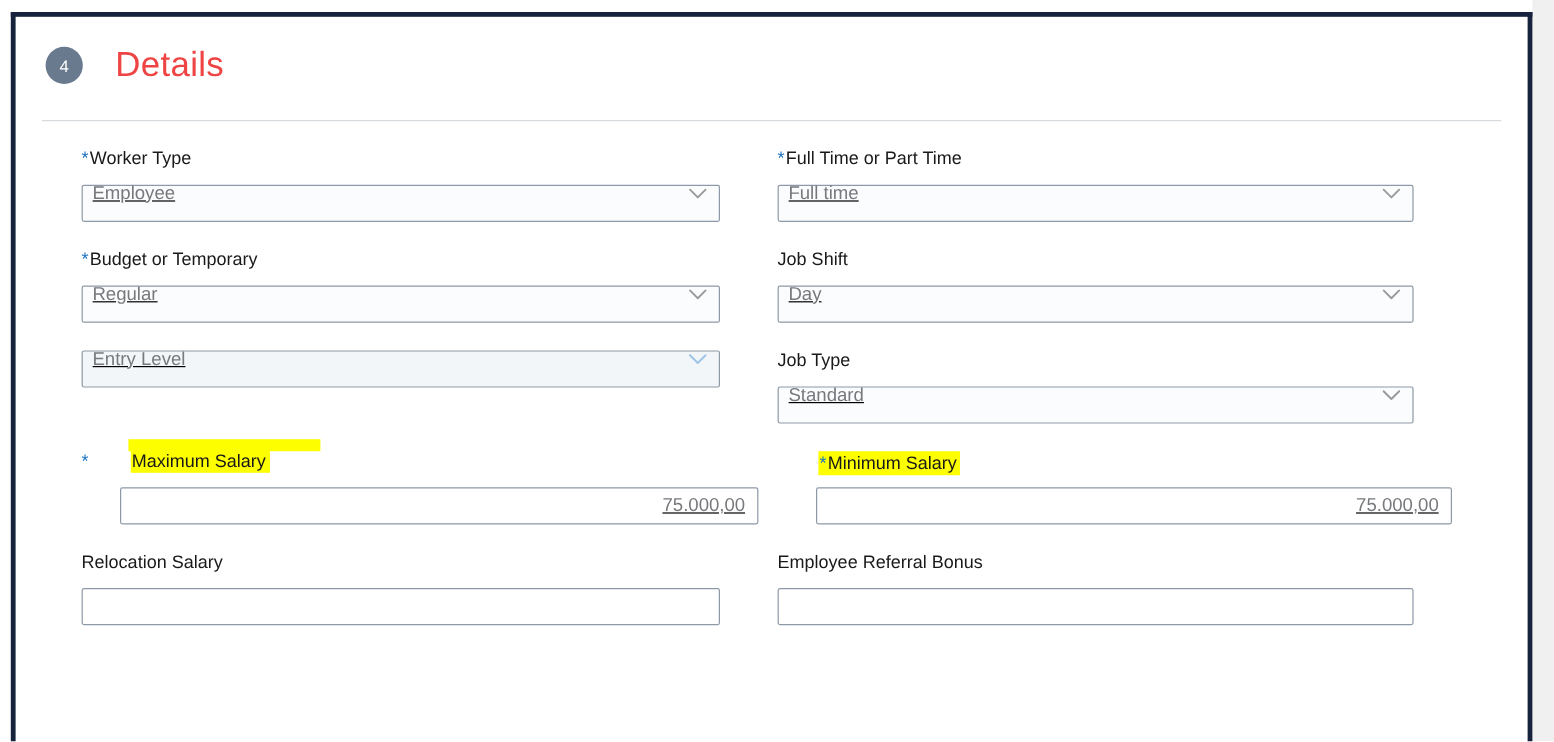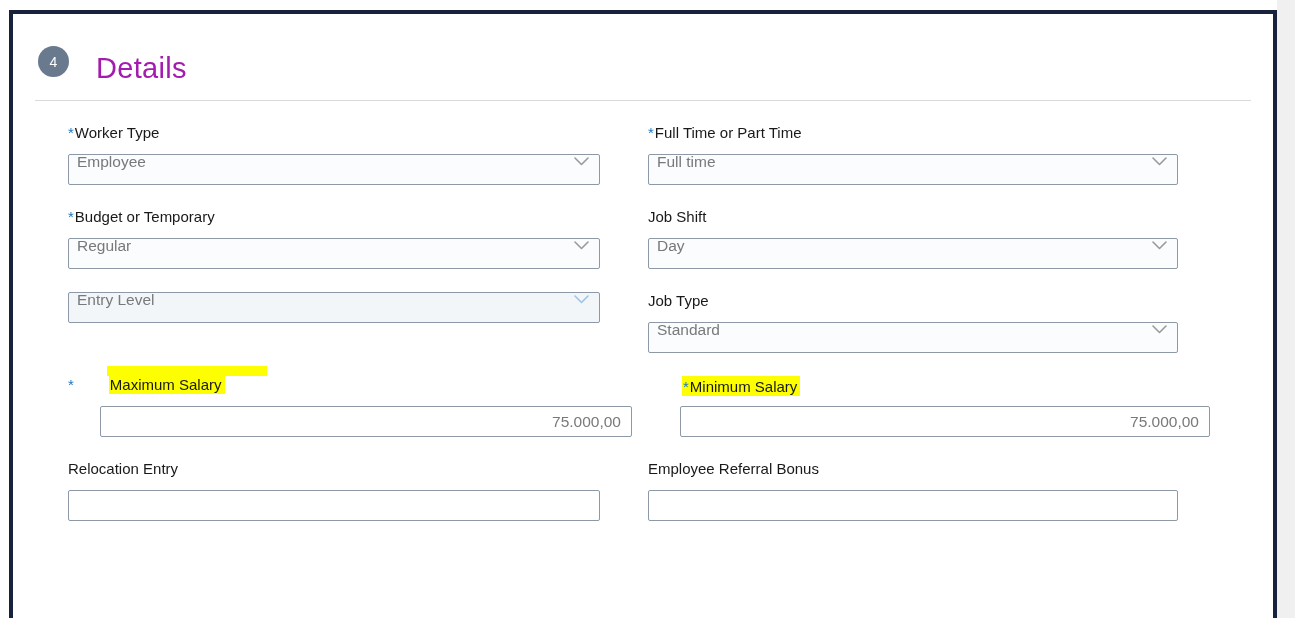--- a/index.html
+++ b/index.html
@@ -14,29 +14,29 @@
     background:#ffffff; border:4px solid #17233d; border-bottom:none;
   }
 
   .step-header { position:absolute; left:38px; top:38px; display:flex; align-items:center; }
   .step-circle {
     width:31px; height:31px; border-radius:50%; background:#69798e;
     color:#ffffff; font-size:14px; display:flex; align-items:center; justify-content:center;
     flex:0 0 auto;
   }
   .step-title {
-    margin-left:27px; font-size:29px; font-weight:300; color:#a21caf; letter-spacing:0.3px;margin-top:14px;
+    margin-left:27px; font-size:29px; font-weight:300; color:#ef4444; letter-spacing:0.3px;
   }
   .divider { position:absolute; left:35px; top:100px; width:1216px; height:1px; background:#d8dbde; }
 
   .form-grid {
     position:absolute; left:68px; top:124px; width:1110px;
     display:grid; grid-template-columns:532px 530px; column-gap:48px; row-gap:23px;
   }
-  .field { display:block; }
+  .field { display:block;text-decoration:underline; }
   .label {
     display:block; height:20px; margin-bottom:10px;
     font-size:15px; color:#191919; white-space:nowrap;
   }
   .asterisk { color:#1d74c0; margin-right:1px; }
   .hl-wrap { position:relative; display:inline-block; }
   .hl { background:#fdff00; padding:2px 3px 1px 1px; }
   .hl-heavy { position:relative; }
   .hl-heavy::before {
     content:""; position:absolute; left:-2px; top:-8px; width:160px; height:10px;
@@ -181,21 +181,21 @@
       <span class="hl-wrap hl">
         <span class="asterisk">*</span><span class="label-text">Minimum Salary</span>
       </span>
     </div>
 
     <input class="control text-input align-right" type="text" readonly="" value="75.000,00" style="">
   </div>
       <div class="field">
     <div class="label">
       <span class="hl-wrap">
-        <span class="label-text">Relocation Entry</span>
+        <span class="label-text">Relocation Salary</span>
       </span>
     </div>
 
     <input class="control text-input" type="text" readonly="" style="">
   </div>
       <div class="field">
     <div class="label">
       <span class="hl-wrap">
         <span class="label-text">Employee Referral Bonus</span>
       </span>

